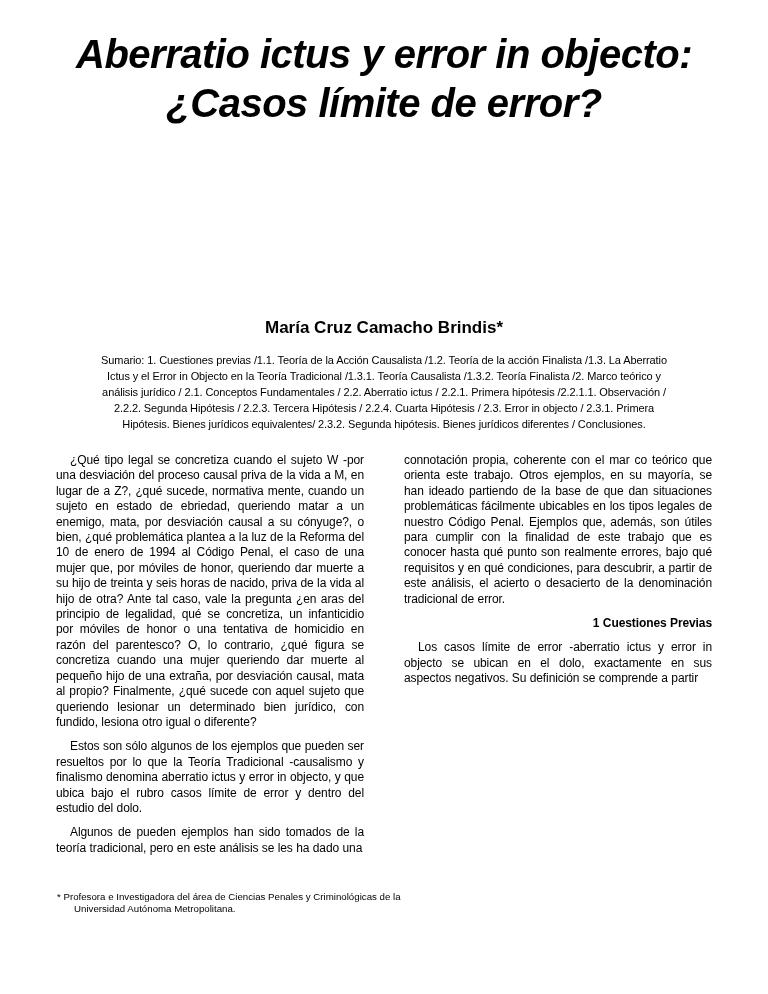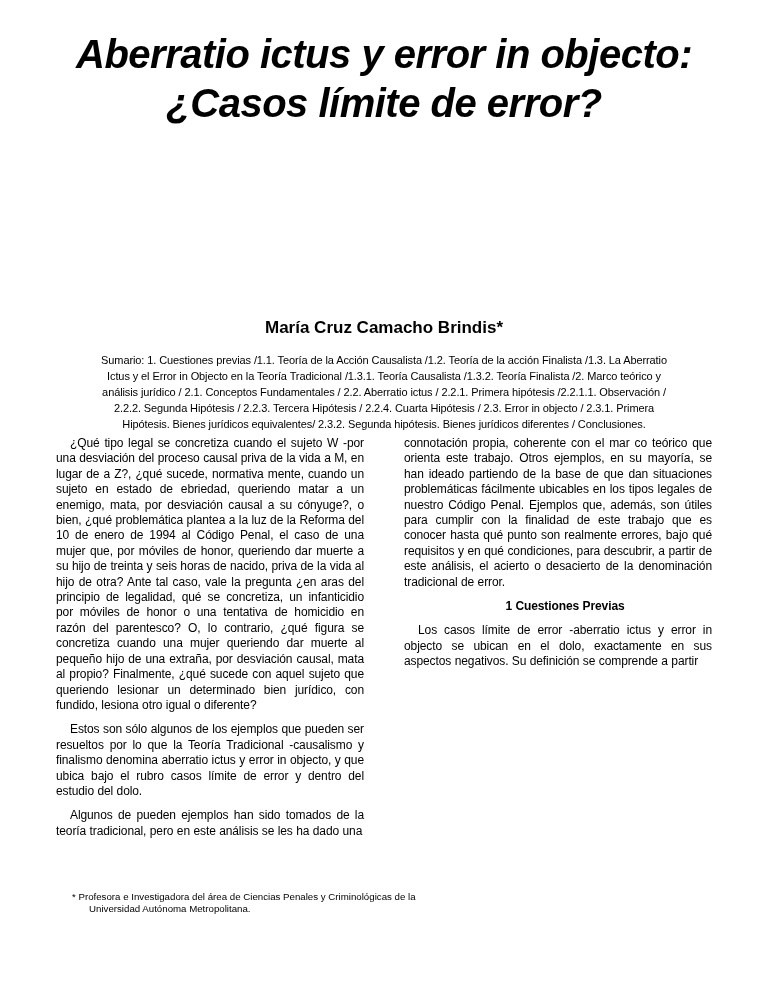--- a/index.html
+++ b/index.html
@@ -36,41 +36,41 @@
     max-width: 590px;
     text-align: center;
     font-size: 11px;
     line-height: 16px;
     letter-spacing: -0.1px;
   }
   .columns {
     display: flex;
     gap: 40px;
     padding: 0 56px;
-    margin-top: 4px;
+    margin-top: 21px;
   }
   .col { width: 315px; }
   .para {
     margin: 0 0 9px 0;
     font-size: 12px;
     line-height: 15.4px;
     text-align: justify;
     text-indent: 14px;
     letter-spacing: -0.1px;
     word-spacing: 0.2px;
   }
   .para.flush { text-indent: 0; }
   .para.heading {
     font-weight: bold;
-    text-align: center;
+    text-align: right;
   }
   .italic { }
   .footnote {
     position: absolute;
-    left: 72px;
+    left: 57px;
     top: 891px;
     width: 342px;
     font-size: 9.7px;
     line-height: 12px;
     padding-left: 17px;
     text-indent: -17px;
     text-align: left;
   }
 </style>
 </head>

